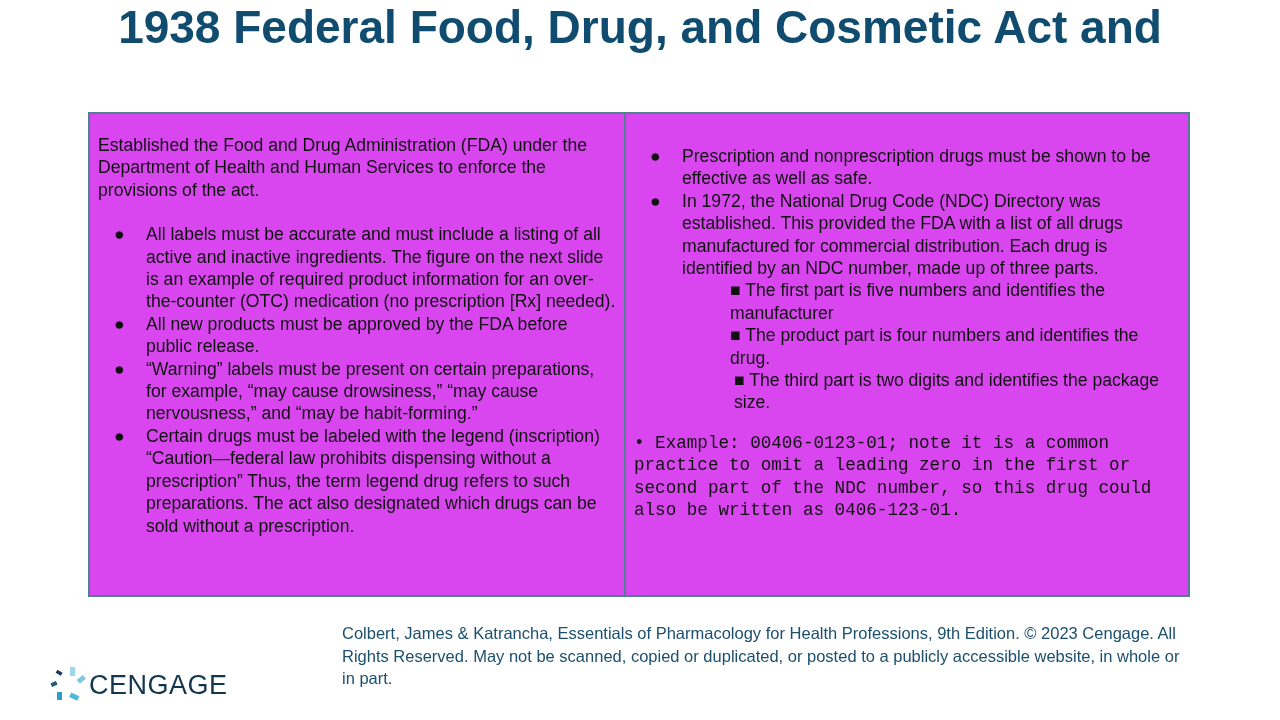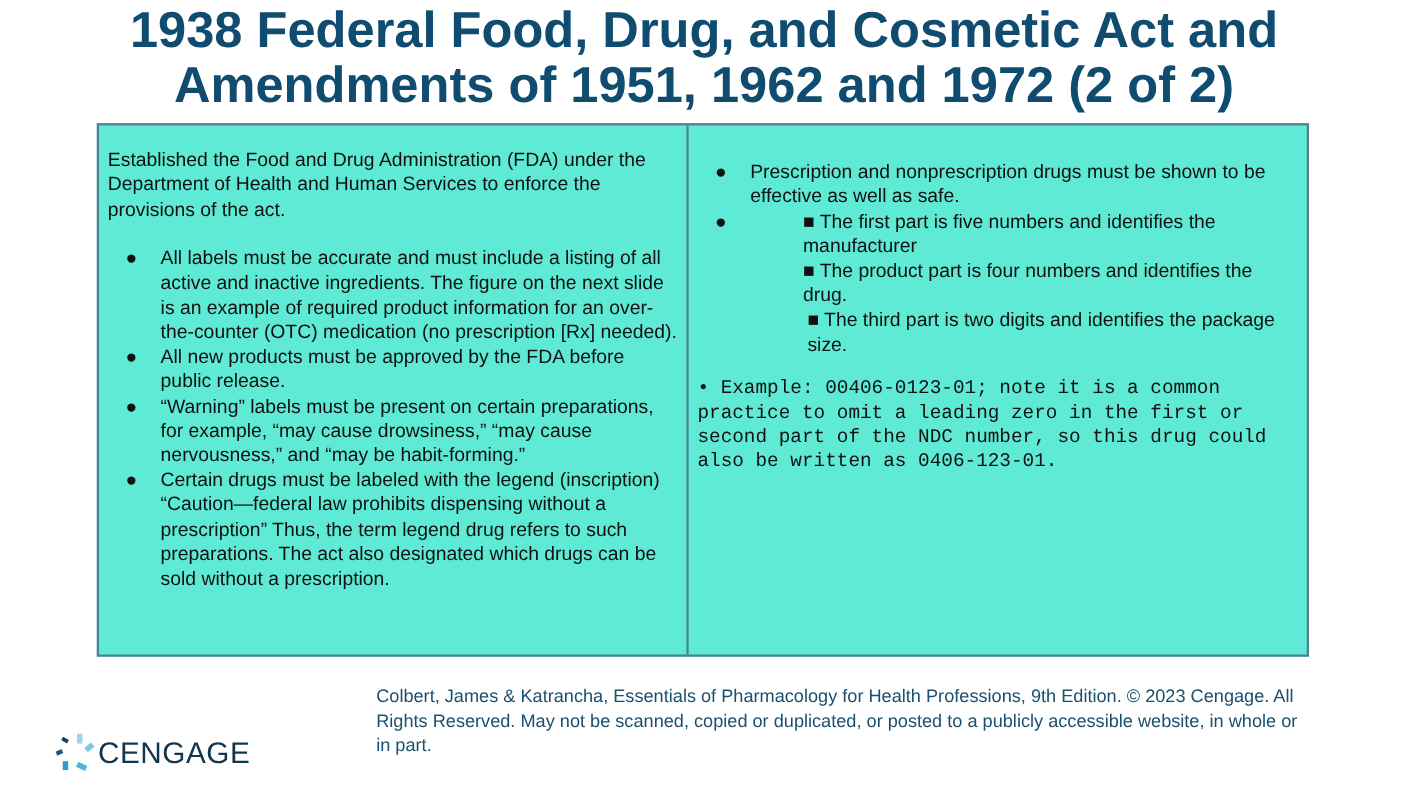--- a/index.html
+++ b/index.html
@@ -6,21 +6,21 @@
   body {
     width: 1280px; height: 720px; background: #ffffff; position: relative; overflow: hidden;
     font-family: "Liberation Sans", sans-serif;
   }
   .title {
     position: absolute; left: 0; top: 2px; width: 1280px; text-align: center;
     color: #0f4c70; font-weight: bold; font-size: 46px; line-height: 50px;
   }
   .table {
     position: absolute; left: 88px; top: 112px; width: 1102px; height: 485px;
-    border: 2px solid #4f7f91; background: #5eead4; display: flex; box-sizing: border-box;
+    border: 2px solid #4f7f91; background: #d946ef; display: flex; box-sizing: border-box;
   }
   .cell { position: relative; box-sizing: border-box; height: 100%; color: #111; font-size: 17.6px; line-height: 22.4px; }
   .cell-left { width: 536px; border-right: 2px solid #4f7f91; padding: 20px 8px 0 8px; }
   .cell-right { flex: 1; padding: 31px 8px 0 8px; }
   p { margin: 0; }
   ul { list-style: none; margin: 0; padding: 0; }
   .bl { position: relative; padding-left: 48px; }
   .bl .dot { position: absolute; left: 16px; top: 0; }
   .left-list { margin-top: 22px; }
   .sub { padding-left: 96px; position: relative; }
@@ -31,37 +31,36 @@
   .footer-text {
     position: absolute; left: 342px; top: 622px; width: 850px;
     color: #1b4f6e; font-size: 16.5px; line-height: 22.5px;
   }
 </style>
 </head>
 <body>
 
 <div class="title">
   <div>1938 Federal Food, Drug, and Cosmetic Act and</div>
-  <div>Amendments of 1951, 1962 and 1972 (2 of 2)</div>
 </div>
 
 <div class="table">
   <div class="cell cell-left">
     <p>Established the Food and Drug Administration (FDA) under the Department of Health and Human Services to enforce the provisions of the act.</p>
     <ul class="left-list">
       <li class="bl"><span class="dot">●</span><span>All labels must be accurate and must include a listing of all active and inactive ingredients. The figure on the next slide is an example of required product information for an over-the-counter (OTC) medication (no prescription [Rx] needed).</span></li>
       <li class="bl"><span class="dot">●</span><span>All new products must be approved by the FDA before public release.</span></li>
       <li class="bl"><span class="dot">●</span><span>“Warning” labels must be present on certain preparations, for example, “may cause drowsiness,” “may cause nervousness,” and “may be habit-forming.”</span></li>
       <li class="bl"><span class="dot">●</span><span>Certain drugs must be labeled with the legend (inscription) “Caution—federal law prohibits dispensing without a prescription” Thus, the term legend drug refers to such preparations. The act also designated which drugs can be sold without a prescription.</span></li>
     </ul>
   </div>
   <div class="cell cell-right">
     <ul>
       <li class="bl"><span class="dot">●</span><span>Prescription and nonprescription drugs must be shown to be effective as well as safe.</span></li>
-      <li class="bl"><span class="dot">●</span></li>
+      <li class="bl"><span class="dot">●</span><span>In 1972, the National Drug Code (NDC) Directory was established. This provided the FDA with a list of all drugs manufactured for commercial distribution. Each drug is identified by an NDC number, made up of three parts.</span></li>
     </ul>
     <div class="sub">■ The first part is five numbers and identifies the manufacturer</div>
     <div class="sub">■ The product part is four numbers and identifies the drug.</div>
     <div class="sub third">■ The third part is two digits and identifies the package size.</div>
     <p class="example">• Example: 00406-0123-01; note it is a common practice to omit a leading zero in the first or second part of the NDC number, so this drug could also be written as 0406-123-01.</p>
   </div>
 </div>
 
 <div class="footer-logo">
   <svg width="40" height="40" viewBox="0 0 40 40">

